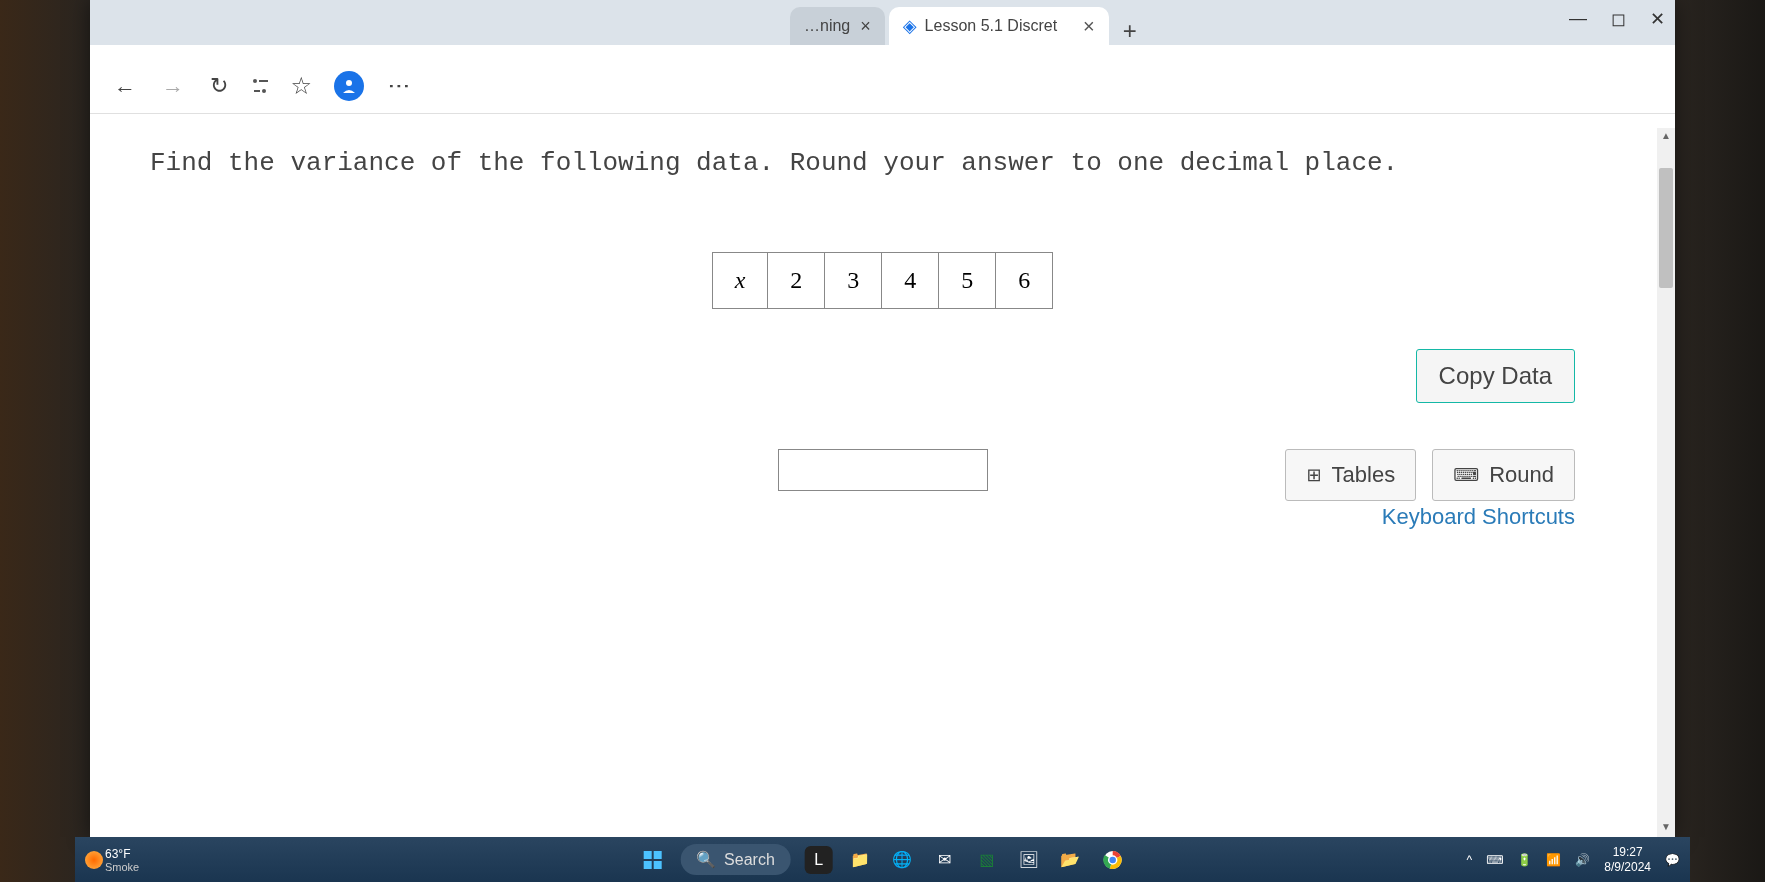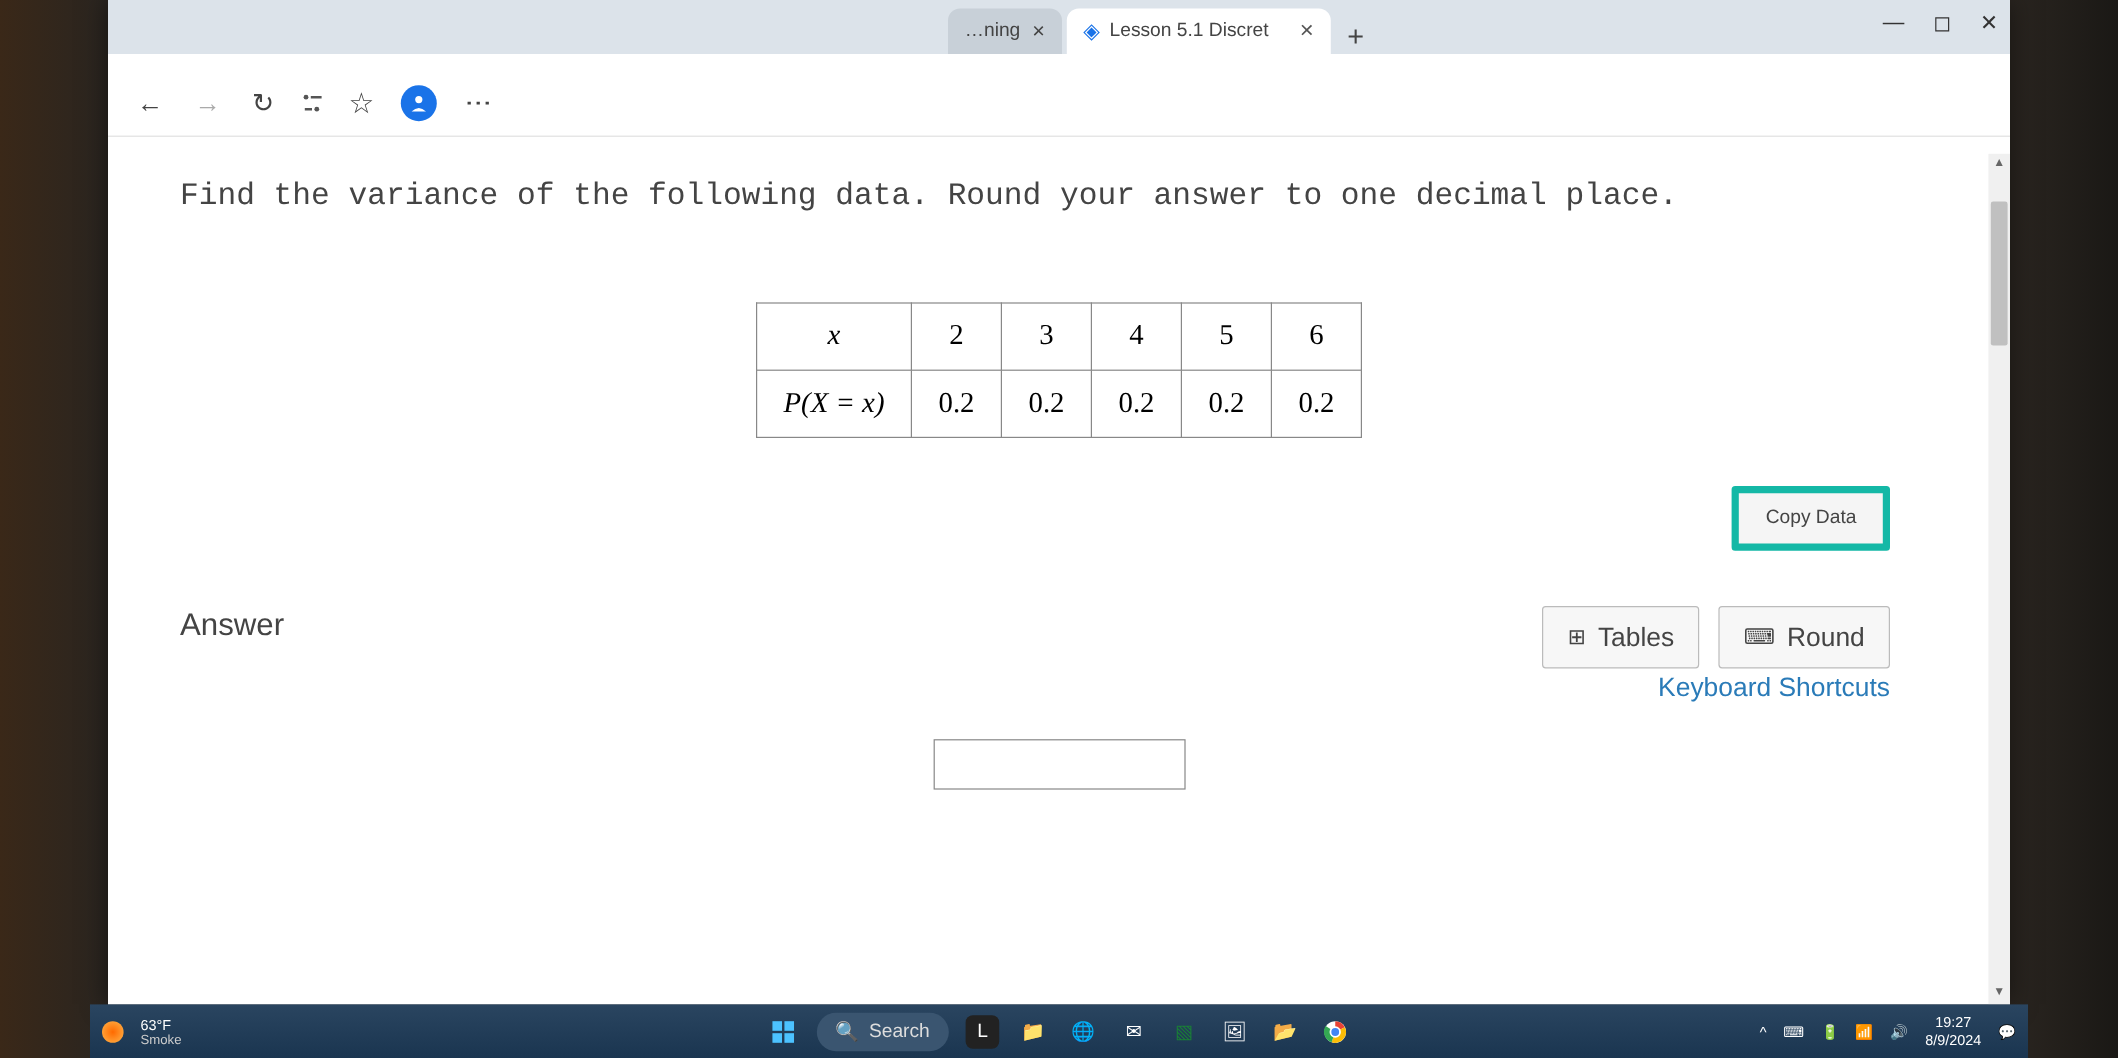--- a/index.html
+++ b/index.html
@@ -200,23 +200,23 @@
 }
 .row-header {
   font-style: italic;
   font-family: Georgia, serif;
   white-space: nowrap;
 }
 .copy-btn {
   float: right;
   margin-right: 40px;
   padding: 12px 22px;
-  border: 6px solid #14b8a6;
+  border: 1px solid #14b8a6;
   background: #f5f5f5;
-  font-size: 16px;
+  font-size: 24px;
   color: #444;
   cursor: pointer;
   border-radius: 3px;
 }
 .answer-section {
   clear: both;
   margin-top: 140px;
   position: relative;
 }
 .answer-label {
@@ -278,21 +278,21 @@
   background: linear-gradient(to top, #1a3550, #2a4560);
   display: flex;
   align-items: center;
   padding: 0 10px;
   color: #fff;
   font-size: 14px;
 }
 .taskbar-weather {
   display: flex;
   align-items: center;
-  gap: 14px;
+  gap: 2px;
 }
 .weather-icon {
   width: 18px;
   height: 18px;
   background: radial-gradient(#ff6a00, #ffb54a);
   border-radius: 50%;
 }
 .taskbar-center {
   position: absolute;
   left: 50%;
@@ -398,35 +398,26 @@
     <table class="data-table">
       <tbody>
           <tr>
         <th>x</th>
         <td>2</td>
         <td>3</td>
         <td>4</td>
         <td>5</td>
         <td>6</td>
       </tr>
-      <tr>
-        <td class="row-header">P(X = x)</td>
-        <td>0.2</td>
-        <td>0.2</td>
-        <td>0.2</td>
-        <td>0.2</td>
-        <td>0.2</td>
-      </tr>
     </tbody>
       </table>
 
     <button class="copy-btn">Copy Data</button>
 
     <div class="answer-section">
-      <div class="answer-label">Answer</div>
 
       <div class="answer-tools">
         <button class="tool-btn">
           <span class="tool-icon">⊞</span>
           <span>Tables</span>
         </button>
         <button class="tool-btn">
           <span class="tool-icon">⌨</span>
           <span>Round</span>
         </button>

